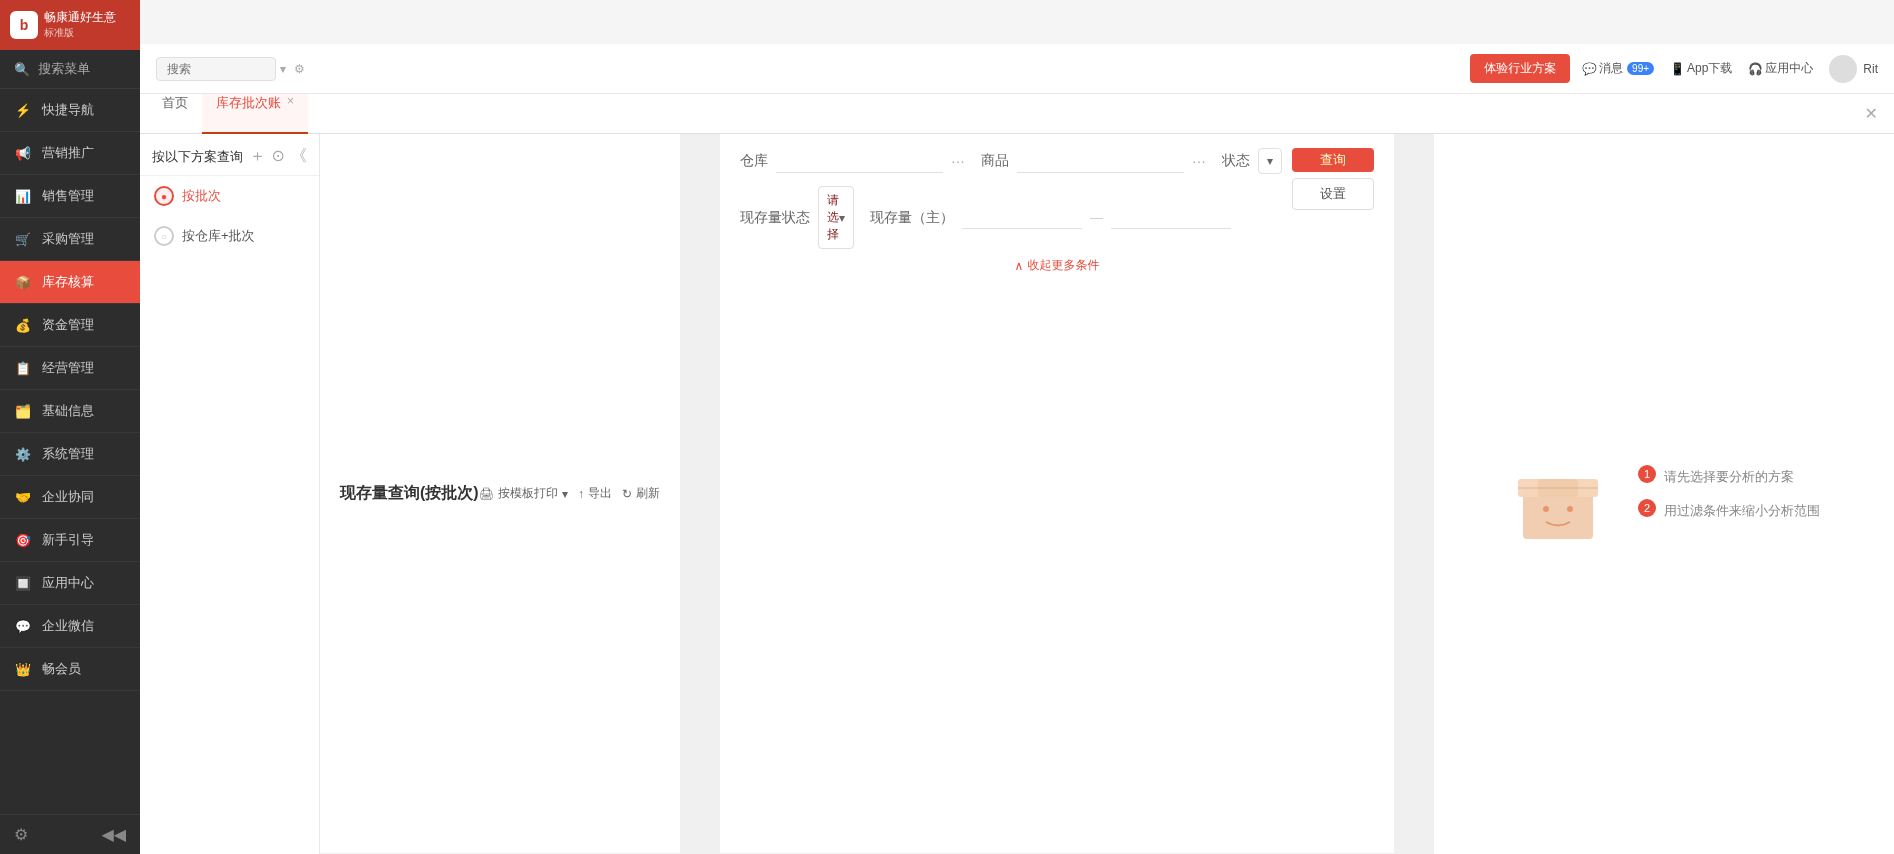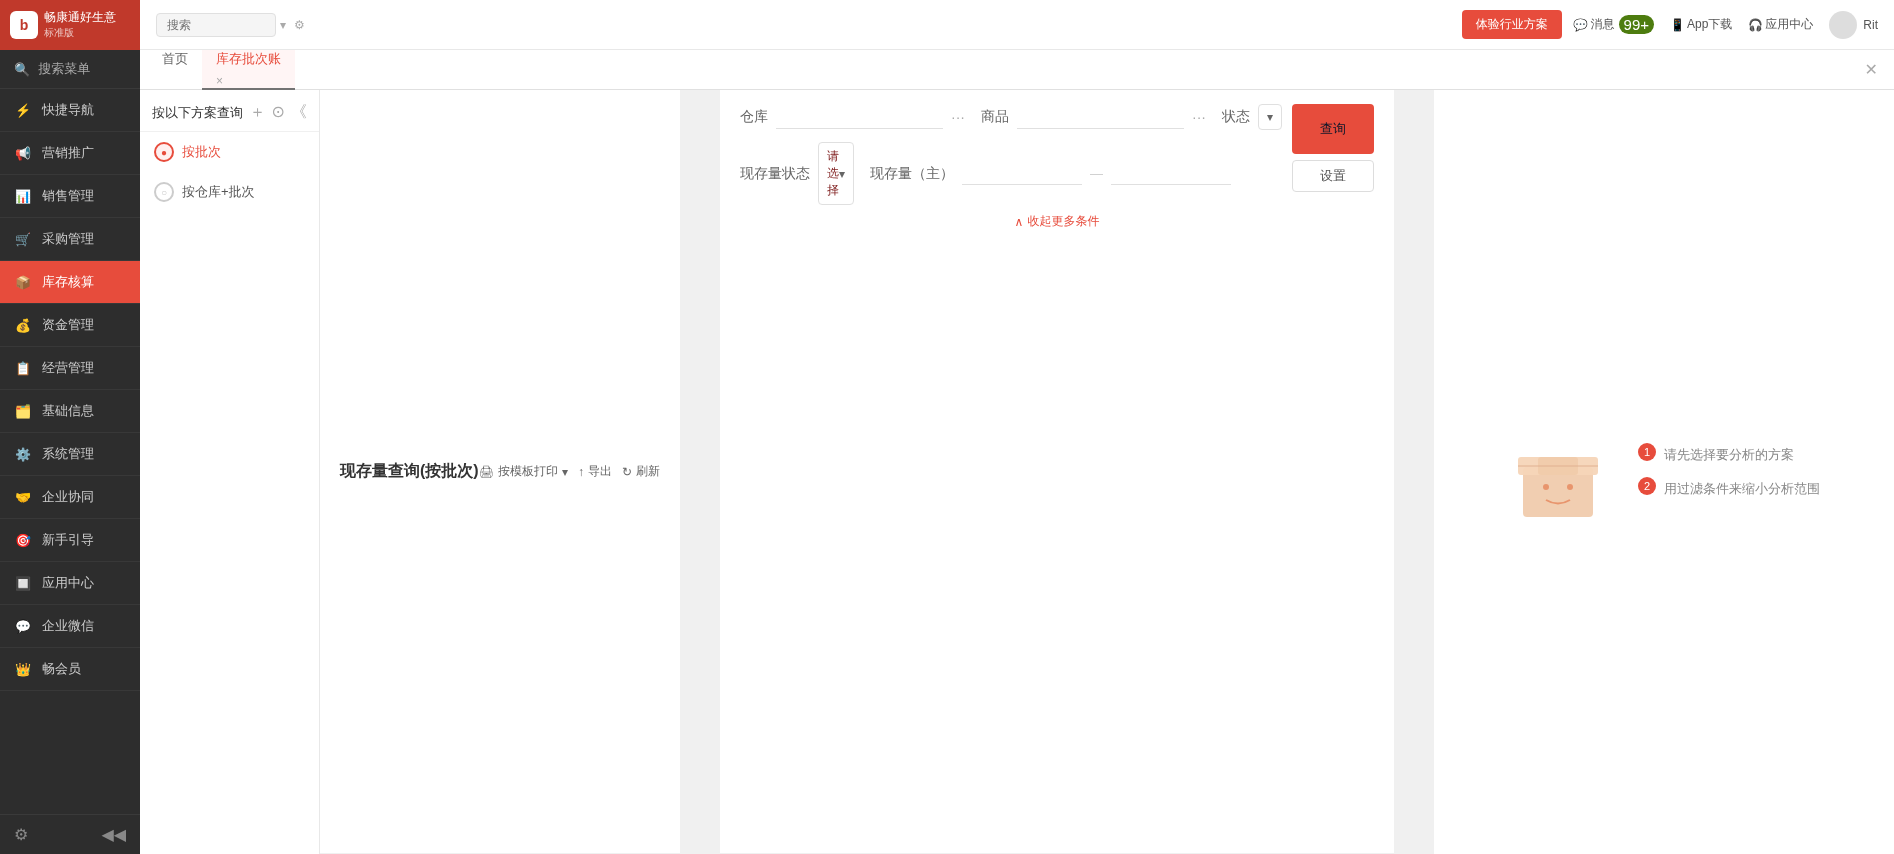--- a/index.html
+++ b/index.html
@@ -71,20 +71,21 @@
       color: #888; cursor: pointer; font-size: 16px;
     }
 
     
     .main-area {
       flex: 1;
       display: flex;
       flex-direction: column;
       overflow: hidden;
       background: #f0f0f0;
+      margin-top: 44px;
     }
 
     
     .topbar {
       background: #fff;
       height: 50px;
       display: flex;
       align-items: center;
       padding: 0 16px;
       gap: 12px;
@@ -100,22 +101,22 @@
       padding: 4px 10px; width: 120px; font-size: 12px;
     }
     .btn-industry {
       background: #e74c3c; color: #fff; border: none; border-radius: 4px;
       padding: 6px 14px; cursor: pointer; font-size: 12px;
     }
     .topbar-right {
       display: flex; align-items: center; gap: 16px; font-size: 12px; color: #555;
     }
     .badge-red {
-      background: #4d7c0f; color: #fff; border-radius: 10px;
-      padding: 1px 5px; font-size: 15px; margin-left: 2px;
+      background: #3b82f6; color: #fff; border-radius: 10px;
+      padding: 1px 5px; font-size: 10px; margin-left: 2px;
     }
     .topbar-user { display: flex; align-items: center; gap: 6px; }
     .avatar-placeholder { width: 28px; height: 28px; background: #ddd; border-radius: 50%; }
 
     
     .tabs-bar {
       background: #fff;
       display: flex;
       align-items: center;
       height: 40px;
@@ -127,23 +128,22 @@
       padding: 0 14px;
       height: 40px;
       display: flex; gap: 6px;
       cursor: pointer;
       font-size: 13px;
       color: #666;
       border-bottom: 2px solid transparent;
     }
     .tab-item.active {
       color: #e74c3c;
-      border-bottom: 2px solid #737373;
+      border-bottom: 2px solid #c2410c;
       background: #fff5f5;
-      flex-direction: column;
     }
     .tab-close {
       font-size: 12px; color: #aaa; cursor: pointer;
     }
     .tab-close-right {
       margin-left: auto;
       font-size: 16px; color: #aaa; cursor: pointer;
       padding: 0 8px;
     }
 
@@ -248,22 +248,22 @@
       color: #e74c3c; font-size: 12px; cursor: pointer;
       display: flex; align-items: center; justify-content: center; gap: 4px;
     }
 
     
     .action-buttons {
       display: flex; flex-direction: column; gap: 6px;
       padding-left: 10px; flex-shrink: 0;
     }
     .btn-query {
-      background: #e74c3c; color: #0f172a; border: none; border-radius: 4px;
-      padding: 16px 20px; cursor: pointer; font-size: 13px; white-space: nowrap;
+      background: #e74c3c; color: #fef9c3; border: none; border-radius: 4px;
+      padding: 3px 20px; cursor: pointer; font-size: 13px; white-space: nowrap;
     }
     .btn-setting {
       background: #fff; color: #555; border: 1px solid #ddd; border-radius: 4px;
       padding: 6px 27px; cursor: pointer; font-size: 13px; white-space: nowrap;
     }
 
     
     .empty-state {
       flex: 1;
       display: flex;

